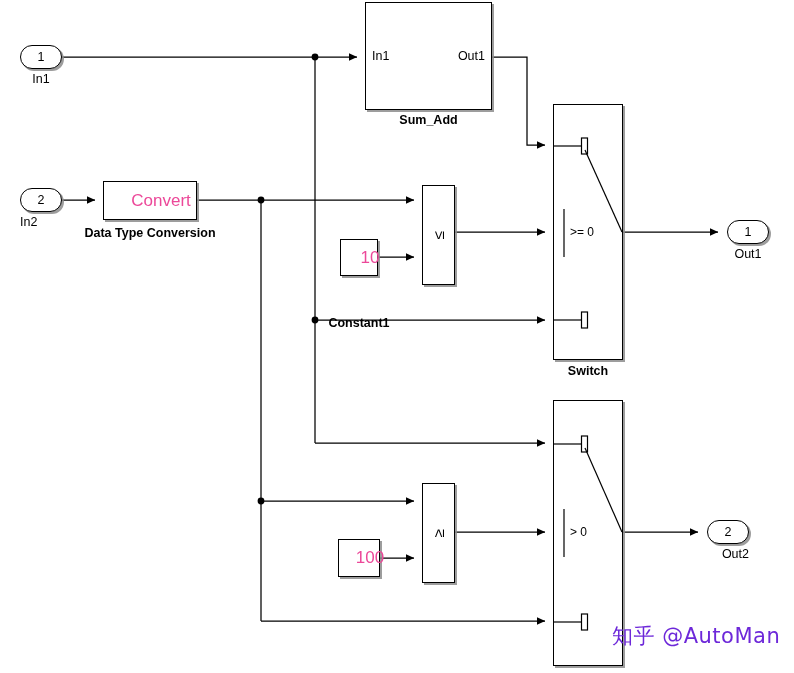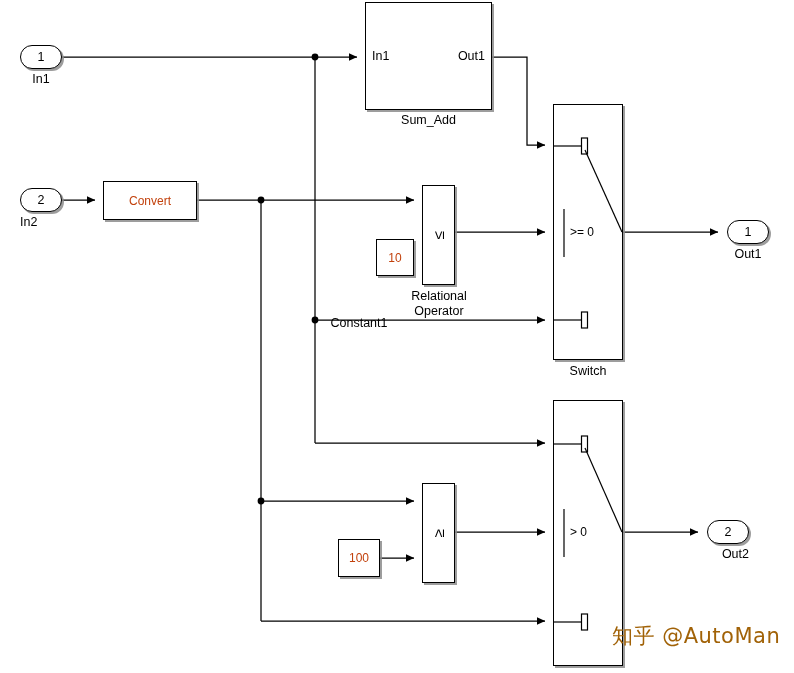--- a/index.html
+++ b/index.html
@@ -30,30 +30,31 @@
     border: 1.3px solid #000000;
     box-shadow: 2px 2px 0 0 rgba(140,140,140,0.85);
   }
   .blk-label {
     position: absolute;
     font-size: 12.5px;
     color: #000000;
     text-align: center;
     white-space: pre;
     line-height: 15px;
+    font-weight: bold;
   }
   .ctr {
     position: absolute;
-    left: 0; top: 0;
+    left: 11px; top: 0;
     width: 100%; height: 100%;
     display: flex;
     align-items: center;
     justify-content: center;
-    font-size: 12px;
-    color: #c2410c;
+    font-size: 17px;
+    color: #ec4899;
   }
   .port {
     position: absolute;
     box-sizing: border-box;
     background: #ffffff;
     border: 1.4px solid #000000;
     border-radius: 13px;
     box-shadow: 2px 2px 0 0 rgba(140,140,140,0.85);
     display: flex;
     align-items: center;
@@ -90,21 +91,21 @@
     position: absolute;
     font-size: 12.5px;
     color: #000;
     white-space: pre;
   }
   #watermark {
     position: absolute;
     left: 612px;
     top: 622px;
     font-size: 21px;
-    color: #a16207;
+    color: #6d28d9;
     white-space: pre;
     letter-spacing: 0.5px;
     font-family: "DejaVu Sans", sans-serif;
   }
 </style>
 </head>
 <body>
 
 <div id="canvas">
 
@@ -169,33 +170,32 @@
 
   <div class="blk" style="left:365px; top:2px; width:127px; height:108px;">
     <div class="blkport-lbl" style="left:6px; top:46px;">In1</div>
     <div class="blkport-lbl" style="right:6px; top:46px;">Out1</div>
   </div>
   <div class="blk-label" style="left:365px; top:113px; width:127px;">Sum_Add</div>
 
   <div class="blk" style="left:103px; top:181px; width:94px; height:39px;">
     <div class="ctr">Convert</div>
   </div>
-
-  <div class="blk" style="left:340px; top:239px; width:38px; height:37px;margin-left:36px;">
+  <div class="blk-label" style="left:55px; top:226px; width:190px;">Data Type Conversion</div>
+
+  <div class="blk" style="left:340px; top:239px; width:38px; height:37px;">
     <div class="ctr">10</div>
   </div>
   <div class="blk-label" style="left:314px; top:281px; width:90px;margin-top:35px;">Constant1</div>
 
   <div class="blk" style="left:422px; top:185px; width:33px; height:100px;">
     <div class="rot">
       <span>≤</span>
     </div>
   </div>
-  <div class="blk-label" style="left:393px; top:289px; width:92px;">Relational
-Operator</div>
 
   <div class="blk" style="left:338px; top:539px; width:42px; height:38px;">
     <div class="ctr">100</div>
   </div>
 
   <div class="blk" style="left:422px; top:483px; width:33px; height:100px;">
     <div class="rot">
       <span>≥</span>
     </div>
   </div>

